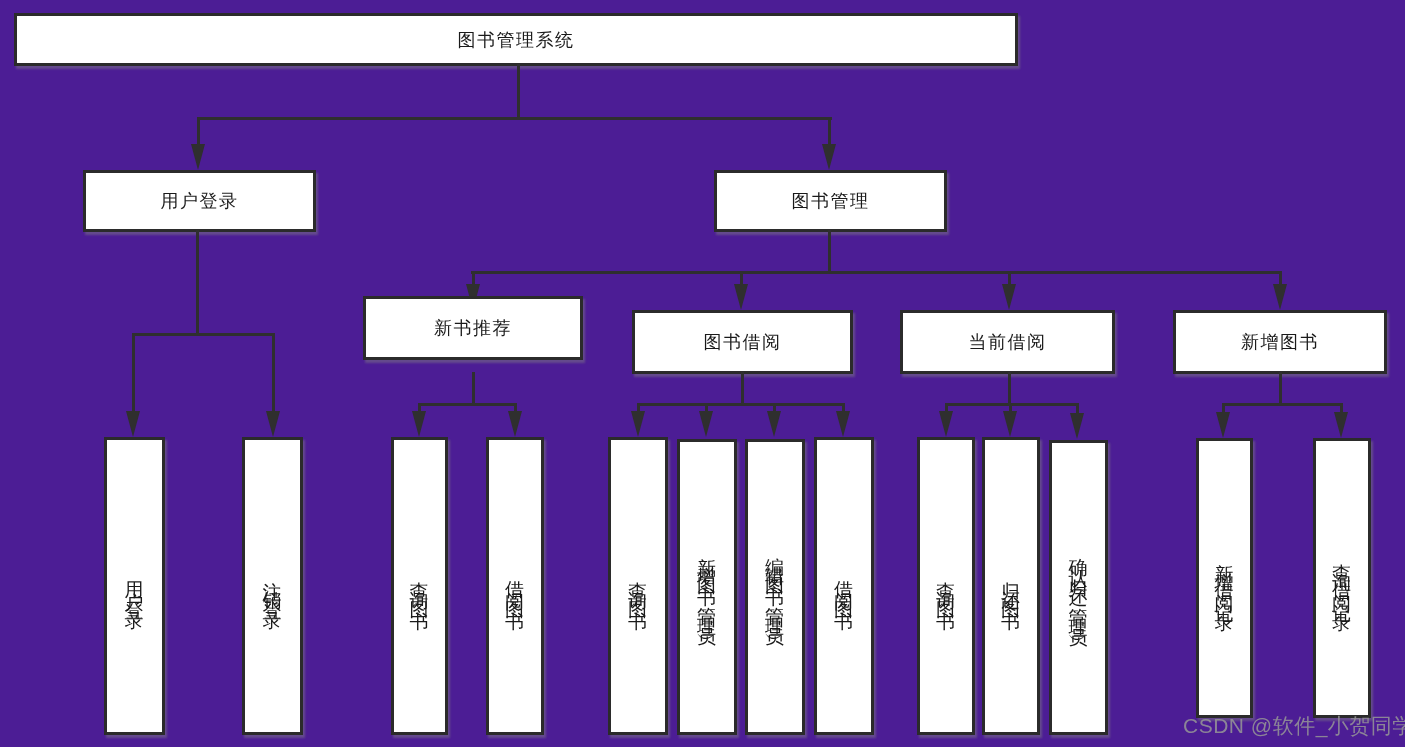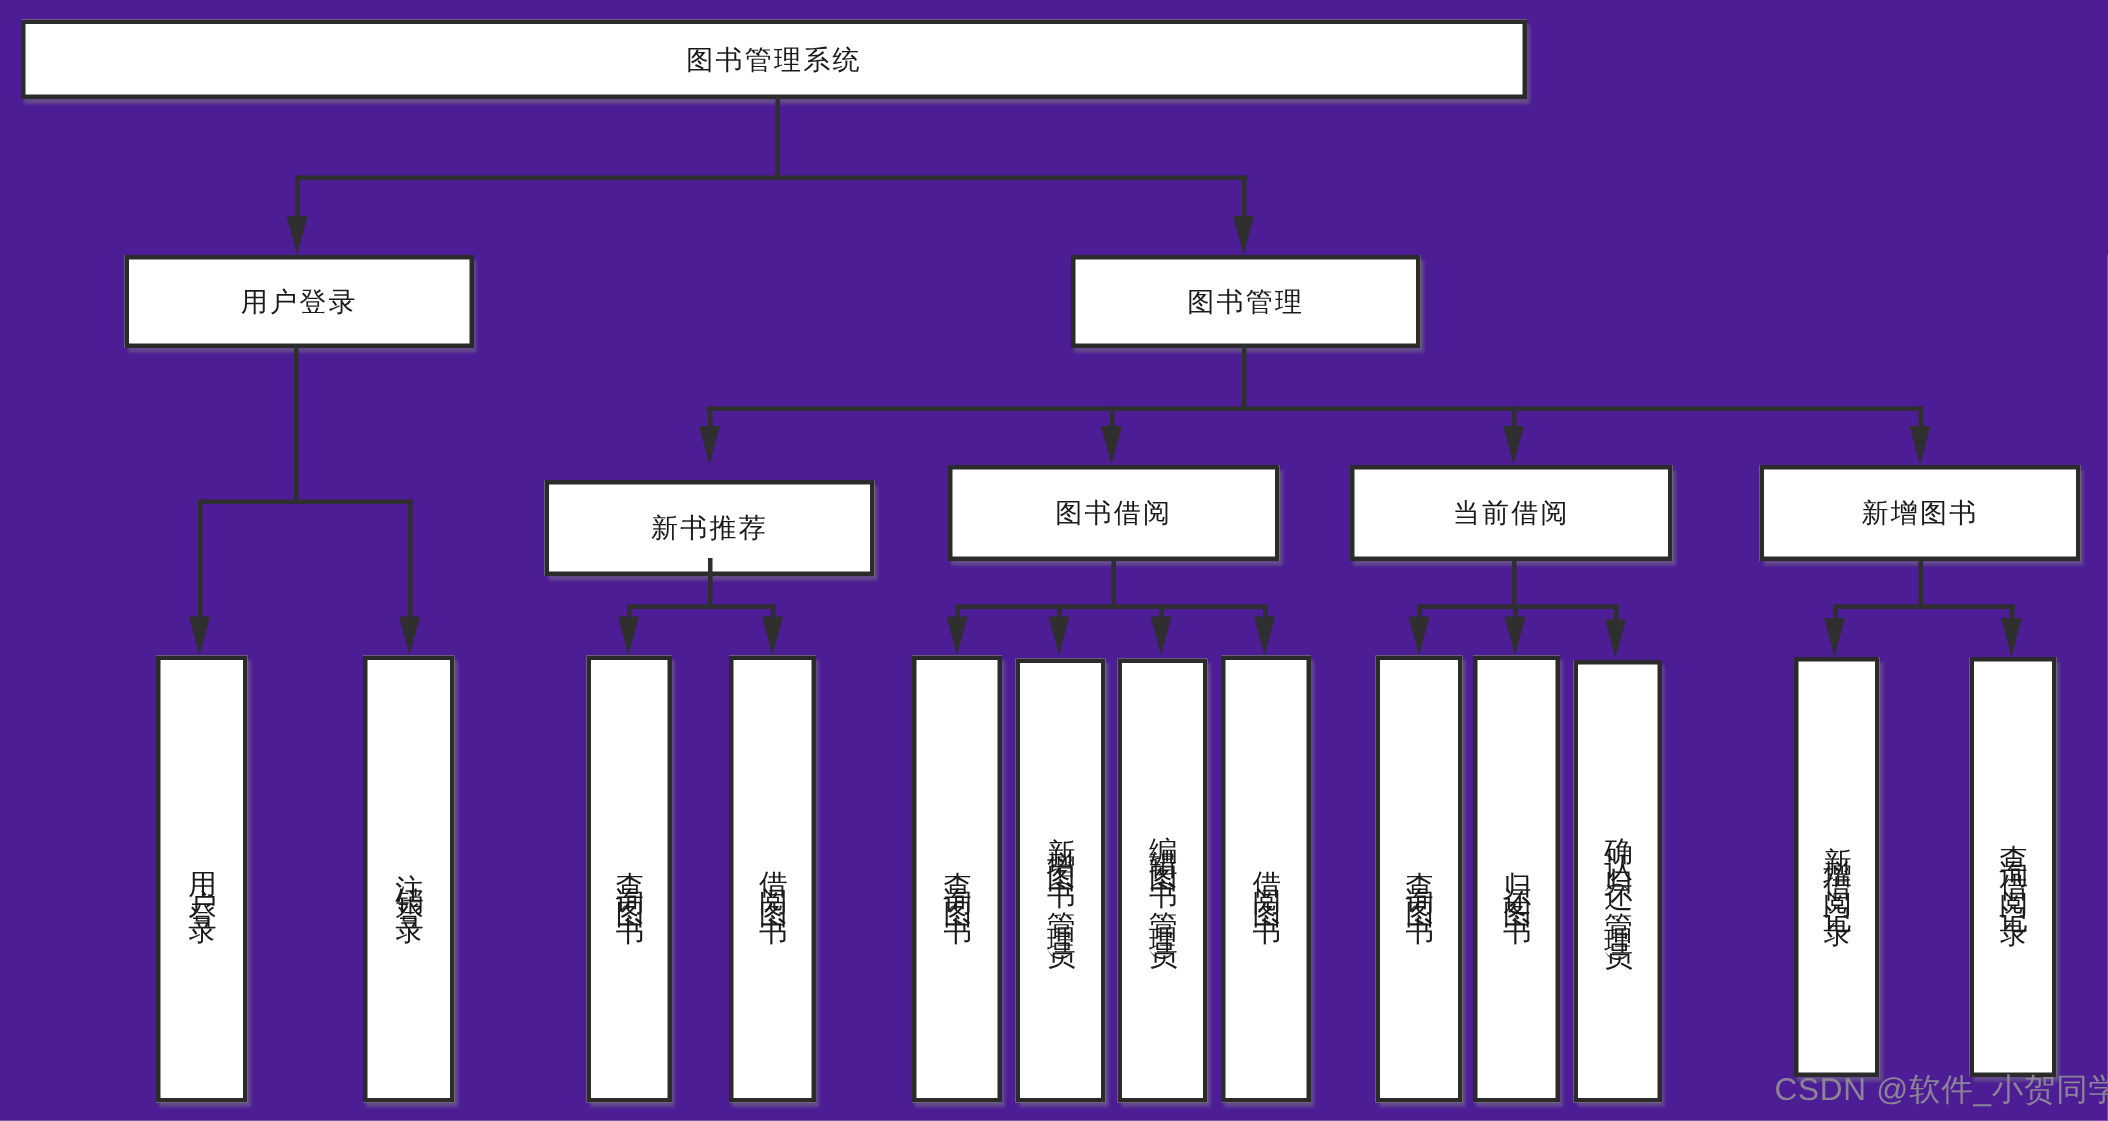--- a/index.html
+++ b/index.html
@@ -90,21 +90,21 @@
   <div class="line" style="left:471px; top:271px; width:811px; height:3px;"></div>
   <div class="line" style="left:472px; top:271px; width:3px; height:16px;"></div>
   <div class="arrow" style="left:466px; top:284px;"></div>
   <div class="line" style="left:740px; top:271px; width:3px; height:16px;"></div>
   <div class="arrow" style="left:734px; top:284px;"></div>
   <div class="line" style="left:1008px; top:271px; width:3px; height:16px;"></div>
   <div class="arrow" style="left:1002px; top:284px;"></div>
   <div class="line" style="left:1279px; top:271px; width:3px; height:16px;"></div>
   <div class="arrow" style="left:1273px; top:284px;"></div>
 
-  <div class="box hbox" style="left:363px; top:320px; width:220px; height:64px;text-align:center;">
+  <div class="box hbox" style="left:363px; top:296px; width:220px; height:64px;text-align:center;">
     <span>新书推荐</span>
   </div>
   <div class="box hbox" style="left:632px; top:310px; width:221px; height:64px;">
     <span>图书借阅</span>
   </div>
   <div class="box hbox" style="left:900px; top:310px; width:215px; height:64px;">
     <span>当前借阅</span>
   </div>
   <div class="box hbox" style="left:1173px; top:310px; width:214px; height:64px;">
     <span>新增图书</span>

